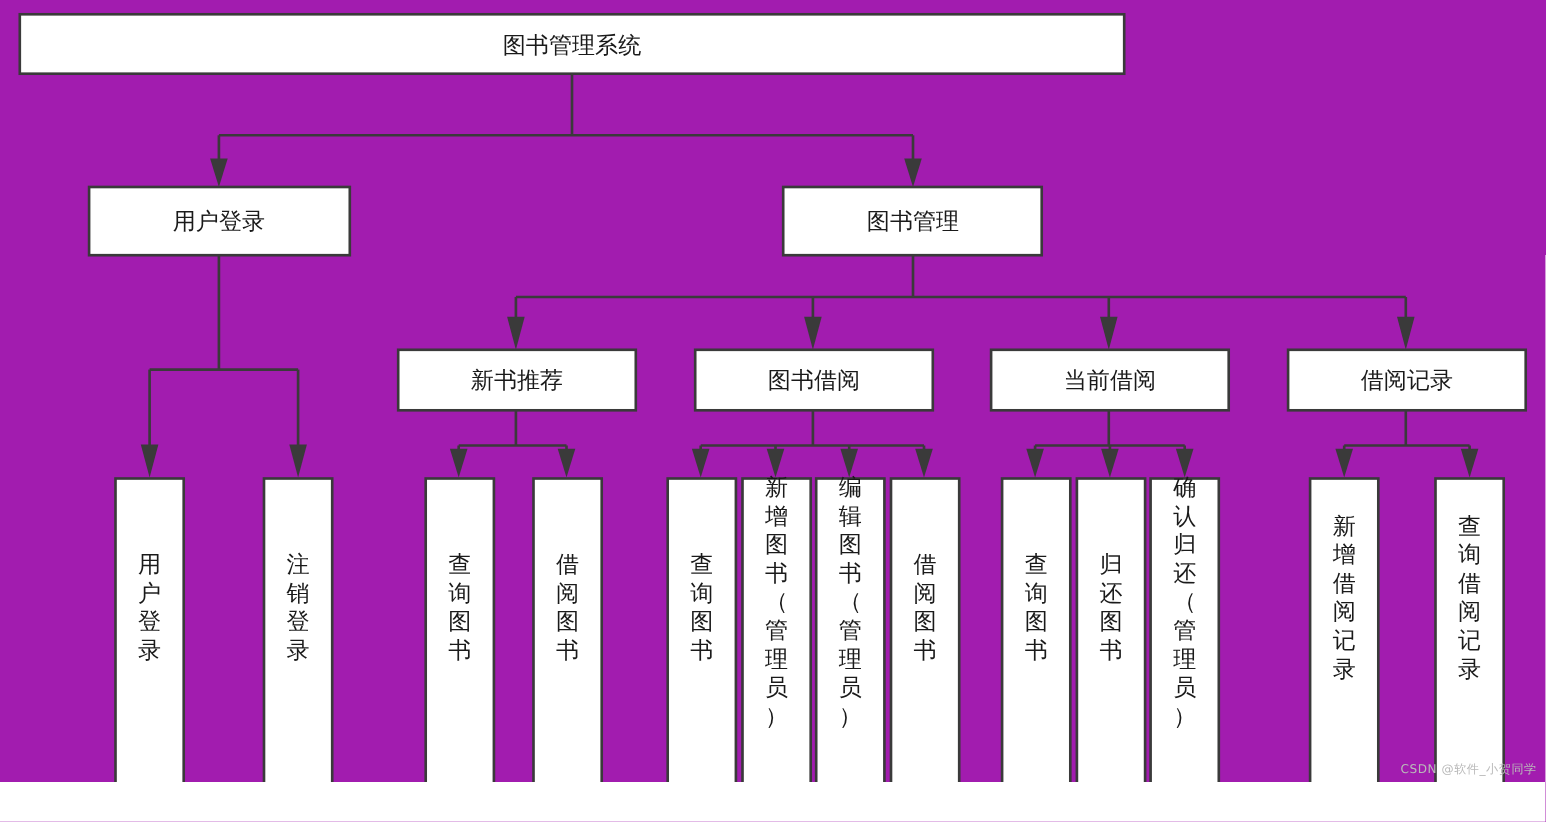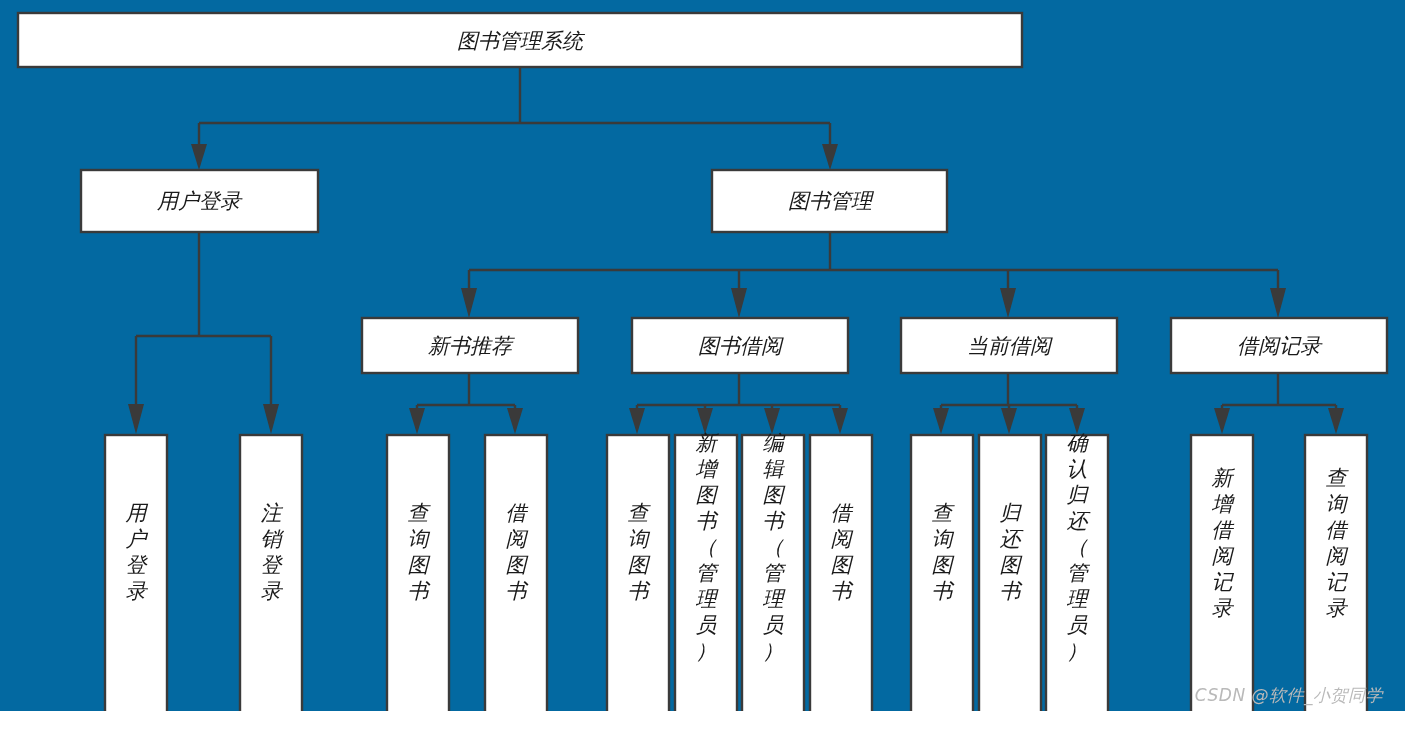--- a/index.html
+++ b/index.html
@@ -8,23 +8,22 @@
     padding: 0;
     background: #ffffff;
   }
   body {
     font-family: "DejaVu Sans", "Liberation Sans", sans-serif;
   }
   #diagram-root {
     position: relative;
     width: 1405px;
     height: 711px;
-    background: #0369a1;
+    background: #a21caf;
     overflow: hidden;
-    font-style: italic;
   }
   svg#tree-svg {
     position: absolute;
     left: 0;
     top: 0;
     width: 1405px;
     height: 747px;
     display: block;
   }
   .node-box {
@@ -50,24 +49,24 @@
     dominant-baseline: middle;
   }
   .node-label-vertical {
     fill: #1a1a1a;
     font-family: "DejaVu Sans", "Liberation Sans", sans-serif;
     font-size: 21px;
     text-anchor: middle;
   }
   .watermark-text {
     position: absolute;
-    right: 22px;
+    right: 8px;
     bottom: 4px;
     font-family: "DejaVu Sans", "Liberation Sans", sans-serif;
-    font-size: 17px;
+    font-size: 11px;
     color: #b9b9b9;
     white-space: nowrap;
     letter-spacing: 0.5px;
     pointer-events: none;
   }
 </style>
 </head>
 <body>
 
 <div id="diagram-root">

